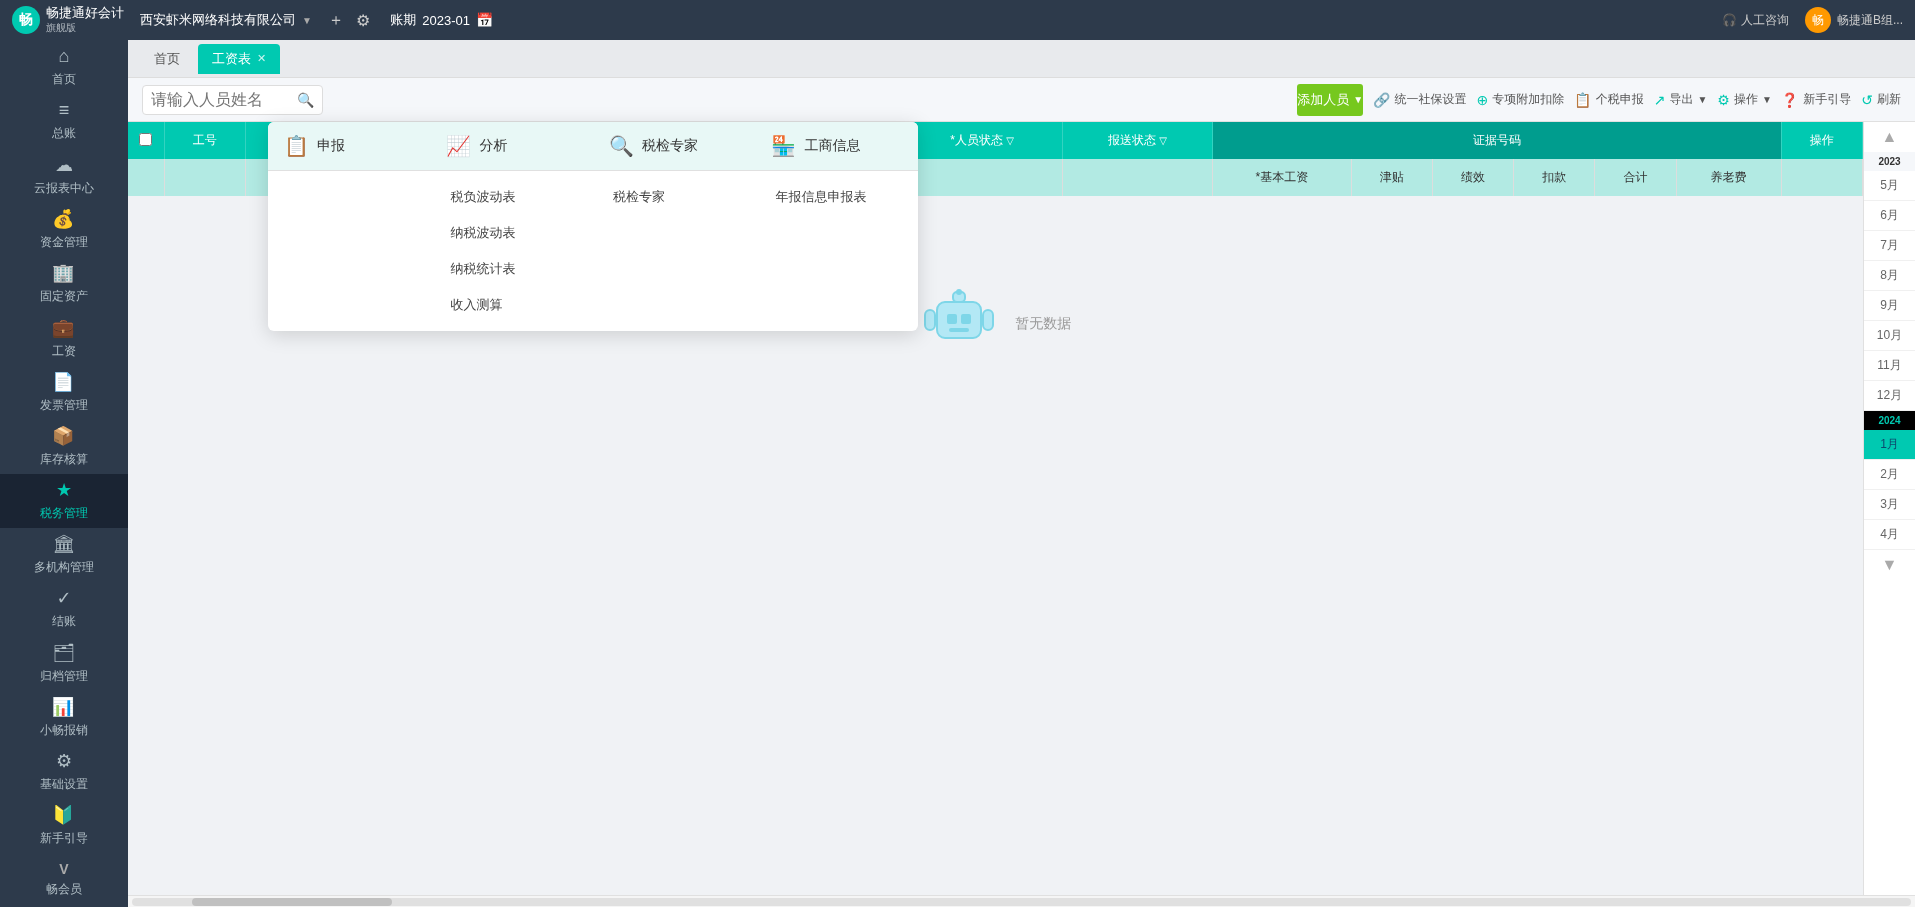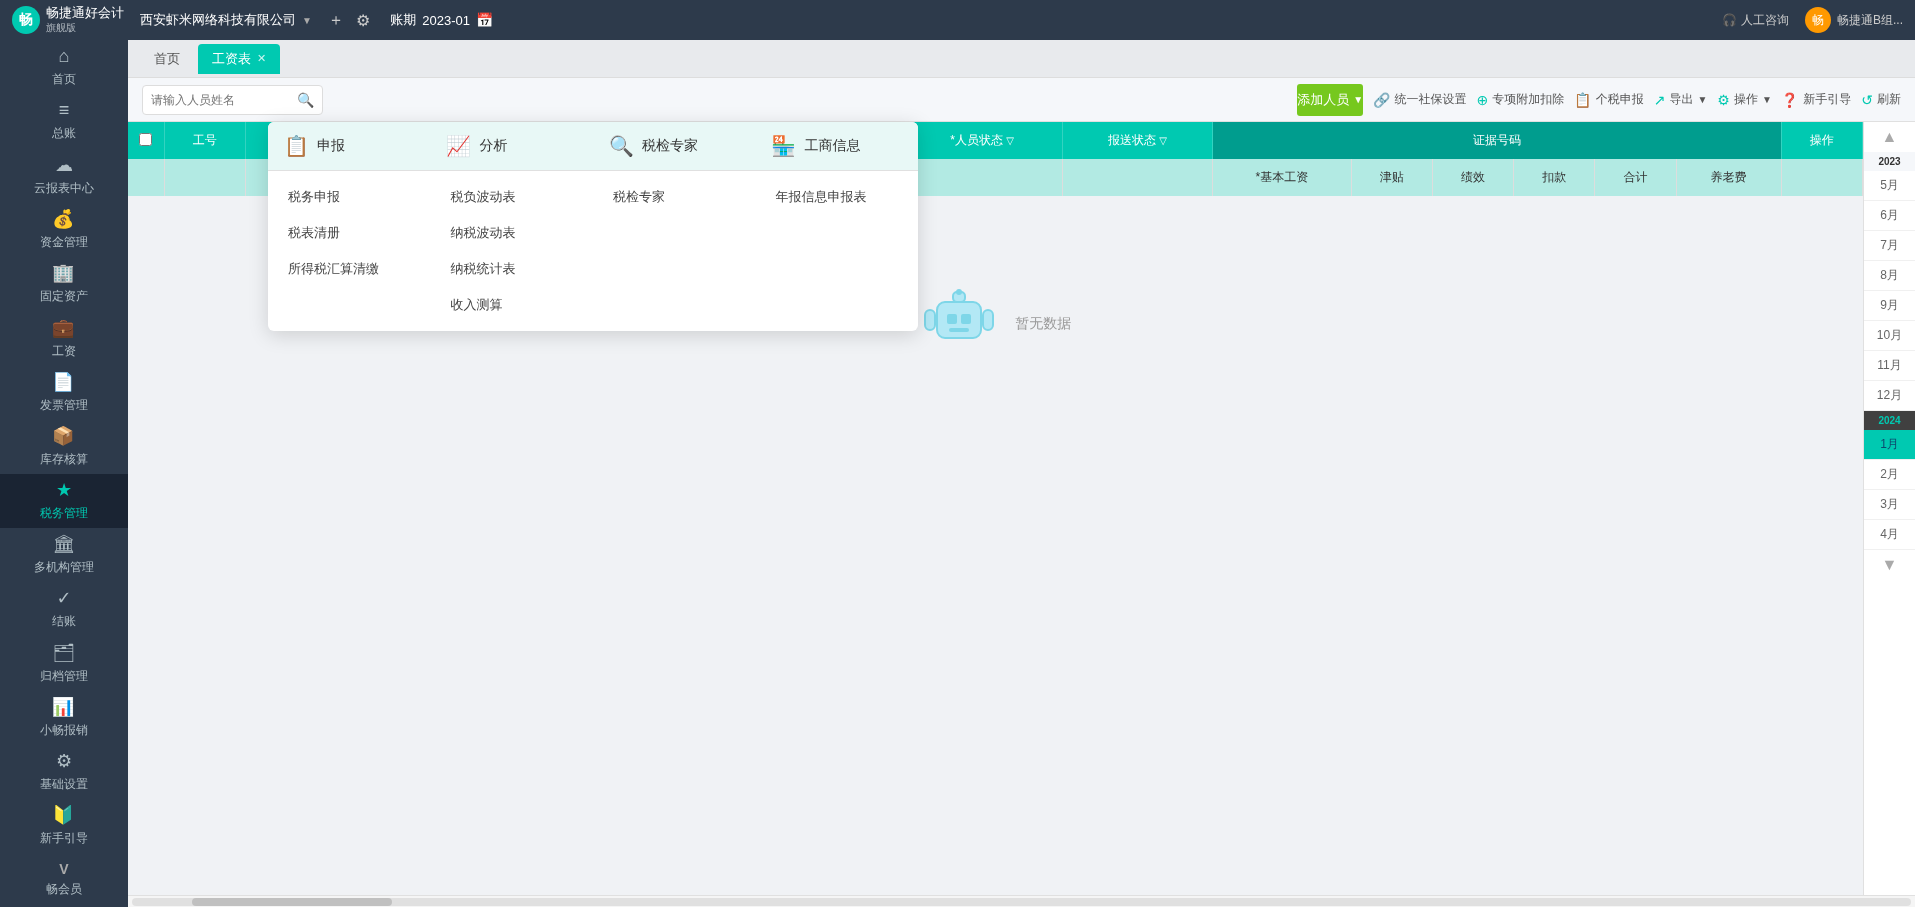--- a/index.html
+++ b/index.html
@@ -93,21 +93,21 @@
 
     
     .toolbar {
       height: 44px; background: #f5f7fa; display: flex; align-items: center;
       padding: 0 14px; gap: 10px; flex-shrink: 0; border-bottom: 1px solid #e0e0e0;
     }
     .search-input-wrap {
       display: flex; align-items: center; border: 1px solid #ddd; border-radius: 4px;
       background: white; height: 30px; padding: 0 8px; gap: 6px;
     }
-    .search-input { border: none; outline: none; font-size: 12px; color: #999; width: 140px; }
+    .search-input { border: none; outline: none; font-size: 16px; color: #999; width: 140px; }
     .search-icon { color: #999; font-size: 14px; cursor: pointer; }
     .toolbar-right { margin-left: auto; display: flex; align-items: center; gap: 10px; }
     .btn-add-person {
       height: 32px; padding: 0 0; background: #76c81e; color: white;
       border: none; border-radius: 3px; cursor: pointer; font-size: 13px;
       display: flex; align-items: center; gap: 4px;
     }
     .btn-add-person-arrow { font-size: 10px; }
     .toolbar-action {
       display: flex; align-items: center; gap: 4px; color: #555; font-size: 12px;
@@ -449,21 +449,21 @@
         </div>
         <div class="date-panel-year">2023</div>
         <div class="date-month">5月</div>
         <div class="date-month">6月</div>
         <div class="date-month">7月</div>
         <div class="date-month">8月</div>
         <div class="date-month">9月</div>
         <div class="date-month">10月</div>
         <div class="date-month">11月</div>
         <div class="date-month">12月</div>
-        <div class="date-panel-year" style="background:#404040; color:#00c9b1;">2024</div>
+        <div class="date-panel-year" style="background:#000000; color:#00c9b1;">2024</div>
         <div class="date-month active">1月</div>
         <div class="date-month">2月</div>
         <div class="date-month">3月</div>
         <div class="date-month">4月</div>
         <div class="date-panel-nav">
           <span class="date-nav-btn">▼</span>
         </div>
       </div>
     </div>
 
@@ -474,25 +474,20 @@
     </div>
 
     <div class="dropdown-overlay">
       <div class="dropdown-grid">
 
         <div class="dropdown-col">
           <div class="dropdown-col-header">
             <span class="dropdown-col-header-icon">📋</span>
             <span>申报</span>
           </div>
-          <div class="dropdown-col-items">
-            <div class="dropdown-col-item">税务申报</div>
-            <div class="dropdown-col-item">税表清册</div>
-            <div class="dropdown-col-item">所得税汇算清缴</div>
-          </div>
         </div>
 
         <div class="dropdown-col">
           <div class="dropdown-col-header">
             <span class="dropdown-col-header-icon">📈</span>
             <span>分析</span>
           </div>
           <div class="dropdown-col-items">
             <div class="dropdown-col-item">税负波动表</div>
             <div class="dropdown-col-item">纳税波动表</div>

